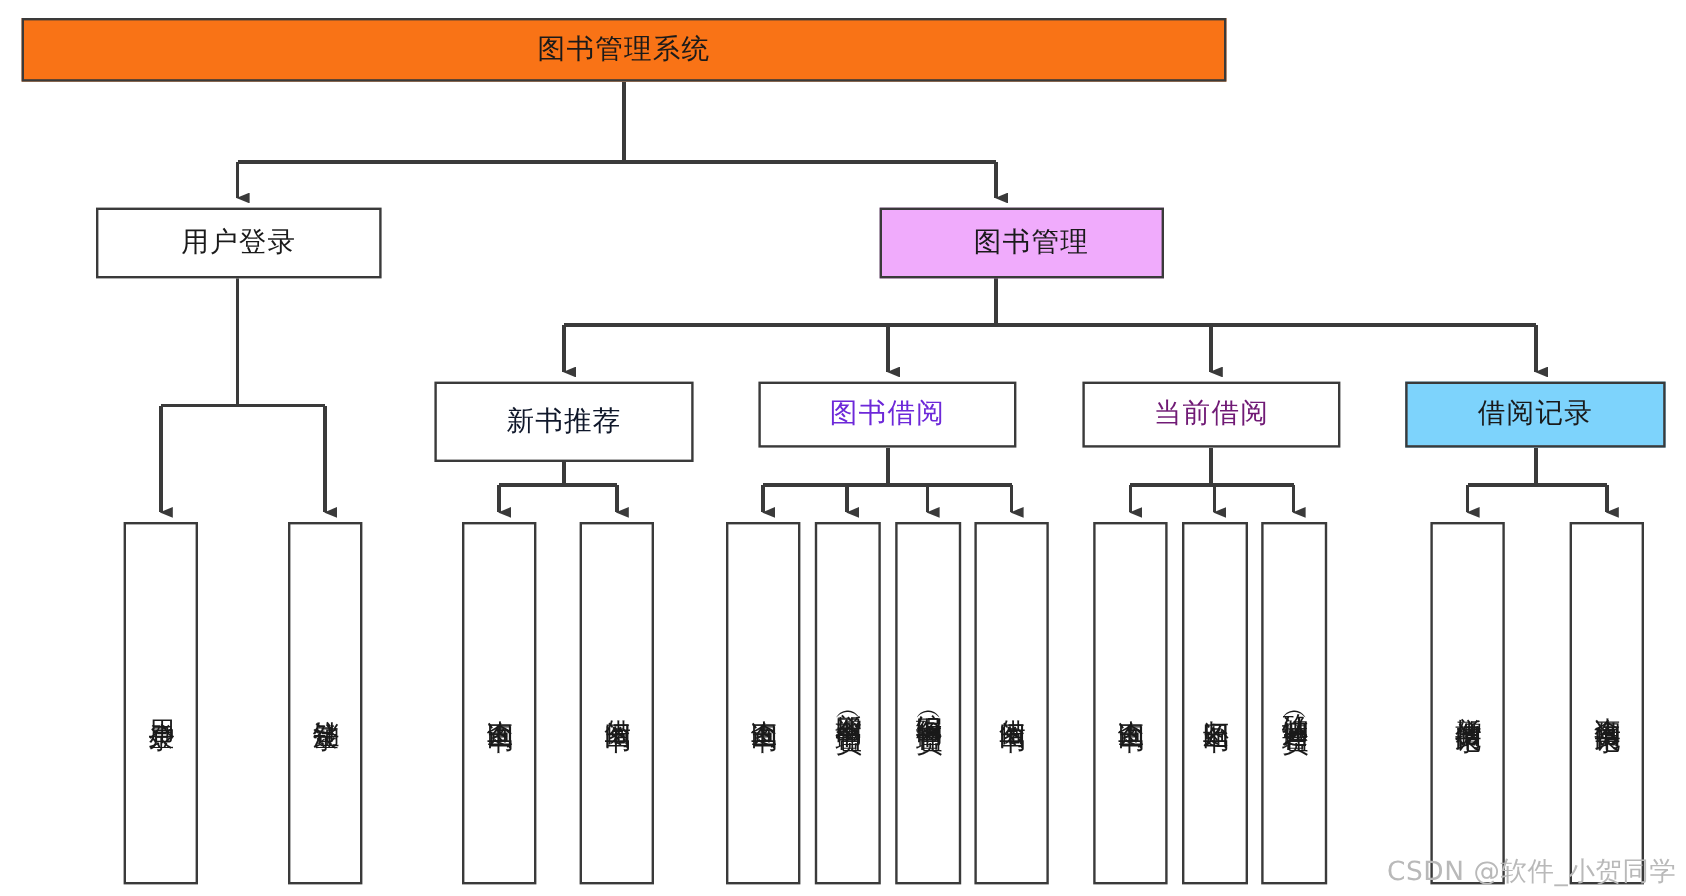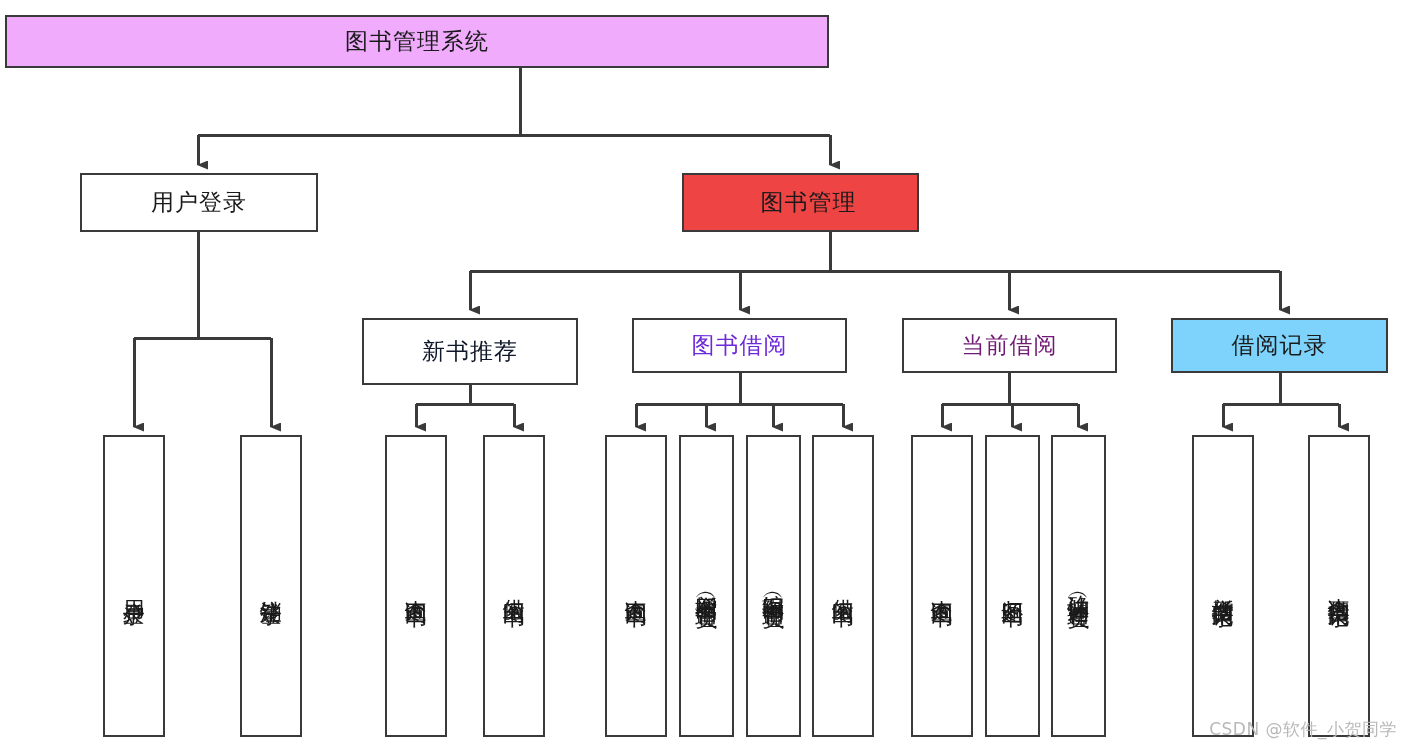--- a/index.html
+++ b/index.html
@@ -49,21 +49,21 @@
     letter-spacing: 2px;
     padding: 8px 0;
     align-items: center;
     justify-content: center;
     text-align: center;
   }
   #watermark {
     position: absolute;
     right: 8px;
     bottom: 6px;
-    font-size: 17px;
+    font-size: 22px;
     color: #b9b9b9;
     letter-spacing: 0.5px;
     z-index: 5;
     white-space: nowrap;
     font-family: "DejaVu Sans", "Liberation Sans", sans-serif;
   }
 </style>
 </head>
 <body>
 
@@ -115,24 +115,24 @@
       <path d="M 1012 404 L 1012 427" marker-end="url(#arrowhead)"></path>
       <path d="M 1078 404 L 1078 427" marker-end="url(#arrowhead)"></path>
 
       <path d="M 1280 373 L 1280 404"></path>
       <path d="M 1223 404 L 1339 404"></path>
       <path d="M 1223 404 L 1223 427" marker-end="url(#arrowhead)"></path>
       <path d="M 1339 404 L 1339 427" marker-end="url(#arrowhead)"></path>
     </g>
   </svg>
 
-  <div class="node horiz" id="node-root" style="left: 5px; top: 15px; width: 824px; height: 53px; border-color: rgb(58, 58, 58); background: #f0abfc; color: rgb(26, 26, 26);">图书管理系统</div>
+  <div class="node horiz" id="node-root" style="left: 18px; top: 15px; width: 1004px; height: 53px; border-color: rgb(58, 58, 58); background: #f97316; color: rgb(26, 26, 26);">图书管理系统</div>
 
   <div class="node horiz" id="node-user-login" style="left: 80px; top: 173px; width: 238px; height: 59px; border-color: rgb(58, 58, 58); background: rgb(255, 255, 255); color: rgb(26, 26, 26);">用户登录</div>
-  <div class="node horiz" id="node-book-manage" style="left: 682px; top: 173px; width: 237px; height: 59px; border-color: rgb(58, 58, 58); background: #ef4444; color: rgb(26, 26, 26); padding-left: 16px;">图书管理</div>
+  <div class="node horiz" id="node-book-manage" style="left: 733px; top: 173px; width: 237px; height: 59px; border-color: rgb(58, 58, 58); background: #f0abfc; color: rgb(26, 26, 26); padding-left: 16px;">图书管理</div>
 
   <div class="node horiz" style="left: 362px; top: 318px; width: 216px; height: 67px; border-color: rgb(58, 58, 58); background: rgb(255, 255, 255); color: #0f172a;">新书推荐</div>
   <div class="node horiz" style="left: 632px; top: 318px; width: 215px; height: 55px; border-color: rgb(58, 58, 58); background: rgb(255, 255, 255); color: #6d28d9;">图书借阅</div>
   <div class="node horiz" style="left: 902px; top: 318px; width: 215px; height: 55px; border-color: rgb(58, 58, 58); background: rgb(255, 255, 255); color: #701a75;">当前借阅</div>
   <div class="node horiz" style="left: 1171px; top: 318px; width: 217px; height: 55px; border-color: rgb(58, 58, 58); background: #7dd3fc; color: rgb(26, 26, 26);">借阅记录</div>
 
   <div class="node vert" style="left: 103px; top: 435px; width: 62px; height: 302px; border-color: rgb(58, 58, 58); background: rgb(255, 255, 255); color: rgb(26, 26, 26);">用户登录</div>
   <div class="node vert" style="left: 240px; top: 435px; width: 62px; height: 302px; border-color: rgb(58, 58, 58); background: rgb(255, 255, 255); color: rgb(26, 26, 26);">注销登录</div>
   <div class="node vert" style="left: 385px; top: 435px; width: 62px; height: 302px; border-color: rgb(58, 58, 58); background: rgb(255, 255, 255); color: rgb(26, 26, 26);">查询图书</div>
   <div class="node vert" style="left: 483px; top: 435px; width: 62px; height: 302px; border-color: rgb(58, 58, 58); background: rgb(255, 255, 255); color: rgb(26, 26, 26);">借阅图书</div>

